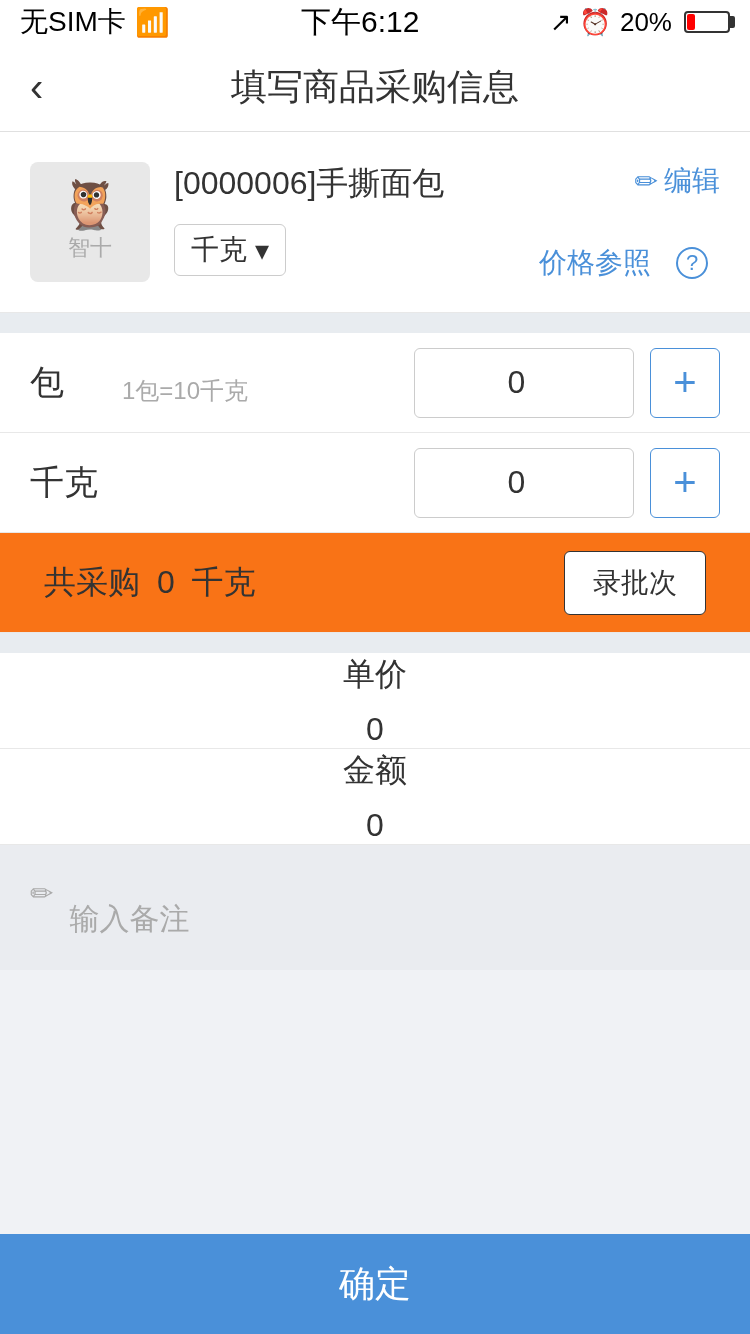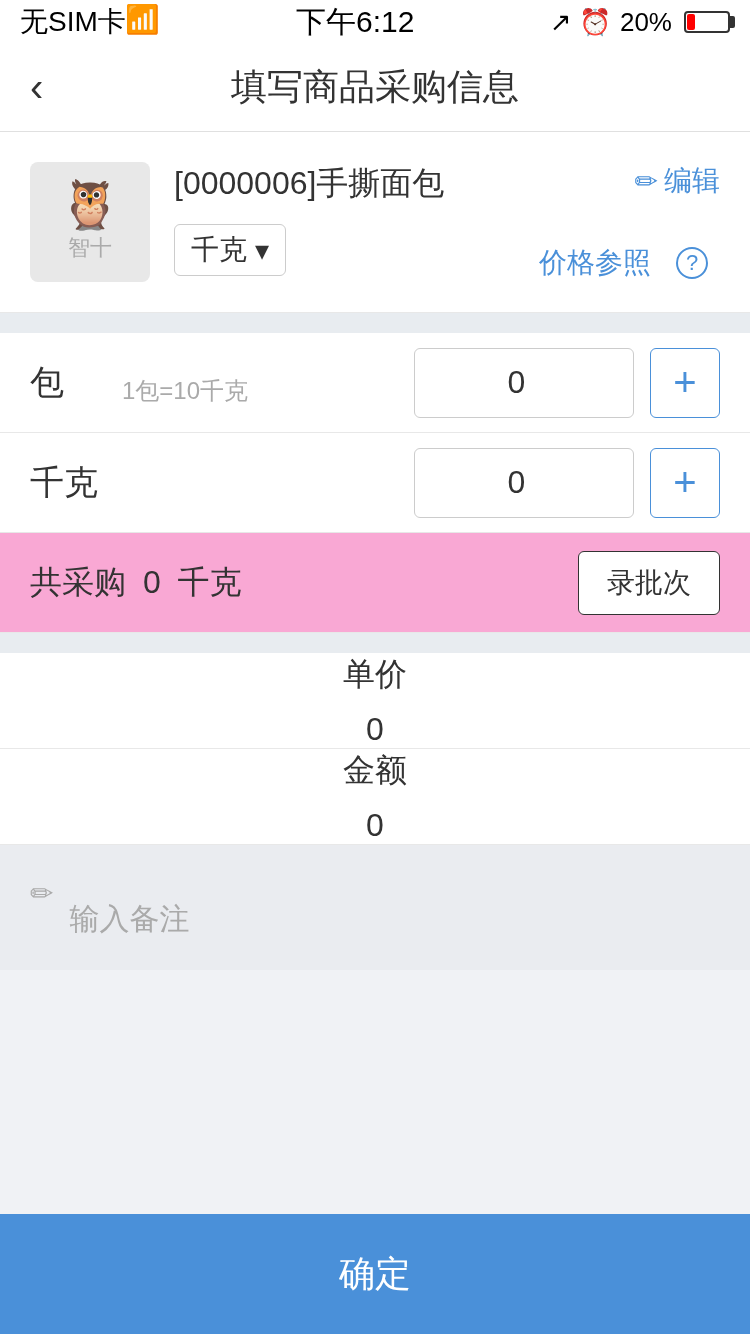--- a/index.html
+++ b/index.html
@@ -18,21 +18,21 @@
       width: 750px;
       height: 44px;
       background: #fff;
       display: flex;
       align-items: center;
       justify-content: space-between;
       padding: 0 20px;
       font-size: 28px;
       color: #000;
     }
-    .status-left { display: flex; }
+    .status-left { display: flex; align-items: center; gap: 10px; }
     .status-center { font-weight: 500; font-size: 30px; }
     .status-right { display: flex; align-items: center; gap: 8px; font-size: 26px; }
     .battery-icon {
       display: inline-block;
       width: 46px;
       height: 22px;
       border: 2px solid #333;
       border-radius: 4px;
       position: relative;
       margin-left: 4px;
@@ -224,23 +224,23 @@
       font-size: 40px;
       color: #4a90d9;
       cursor: pointer;
     }
 
     
     .summary-row {
       display: flex;
       align-items: center;
       justify-content: space-between;
-      padding: 0 30px;
+      padding: 0 44px;
       height: 100px;
-      background: #f9a8d4;
+      background: #f97316;
       border-bottom: 1px solid #e8e8e8;
     }
     .summary-text {
       font-size: 32px;
       color: #333;
     }
     .batch-btn {
       border: 1px solid #333;
       border-radius: 6px;
       padding: 12px 28px;
@@ -292,21 +292,21 @@
       color: #aaa;
       margin-top: 24px;
     }
 
     
     .confirm-btn {
       position: fixed;
       bottom: 0;
       left: 0;
       width: 750px;
-      height: 120px;
+      height: 100px;
       background: #4a90d9;
       display: flex;
       align-items: center;
       justify-content: center;
       font-size: 36px;
       color: #fff;
       cursor: pointer;
       border: none;
       outline: none;
     }

